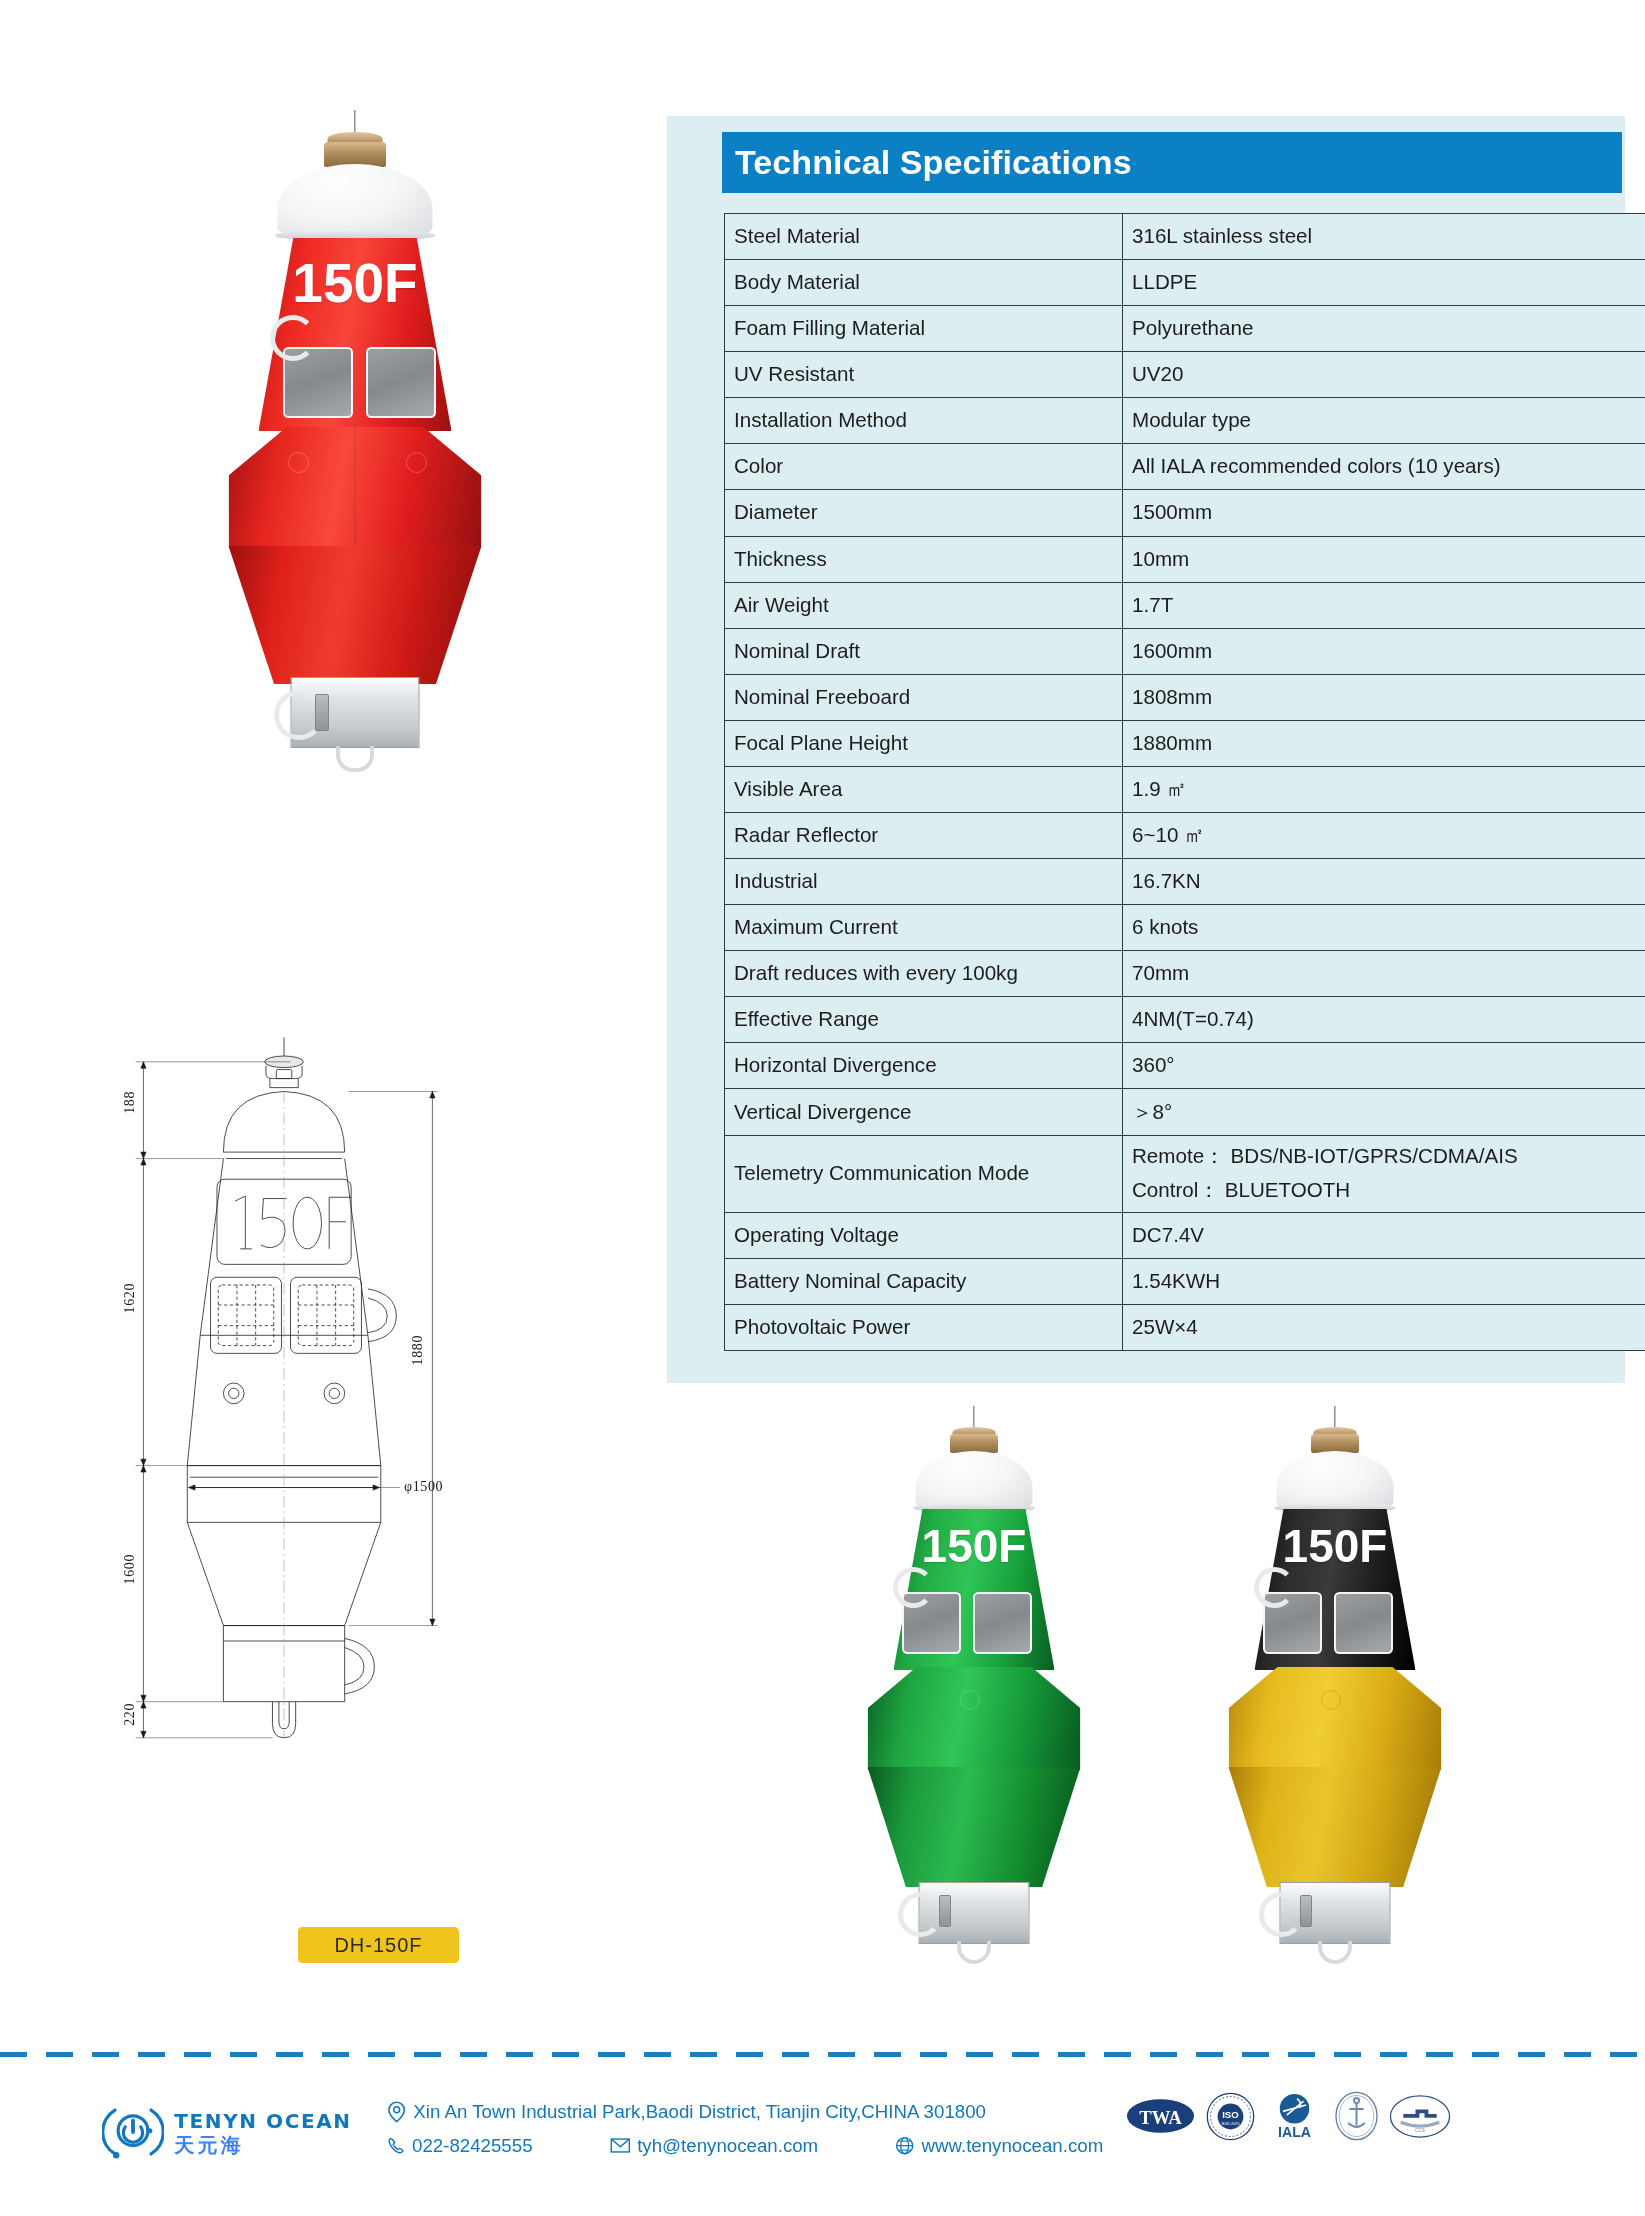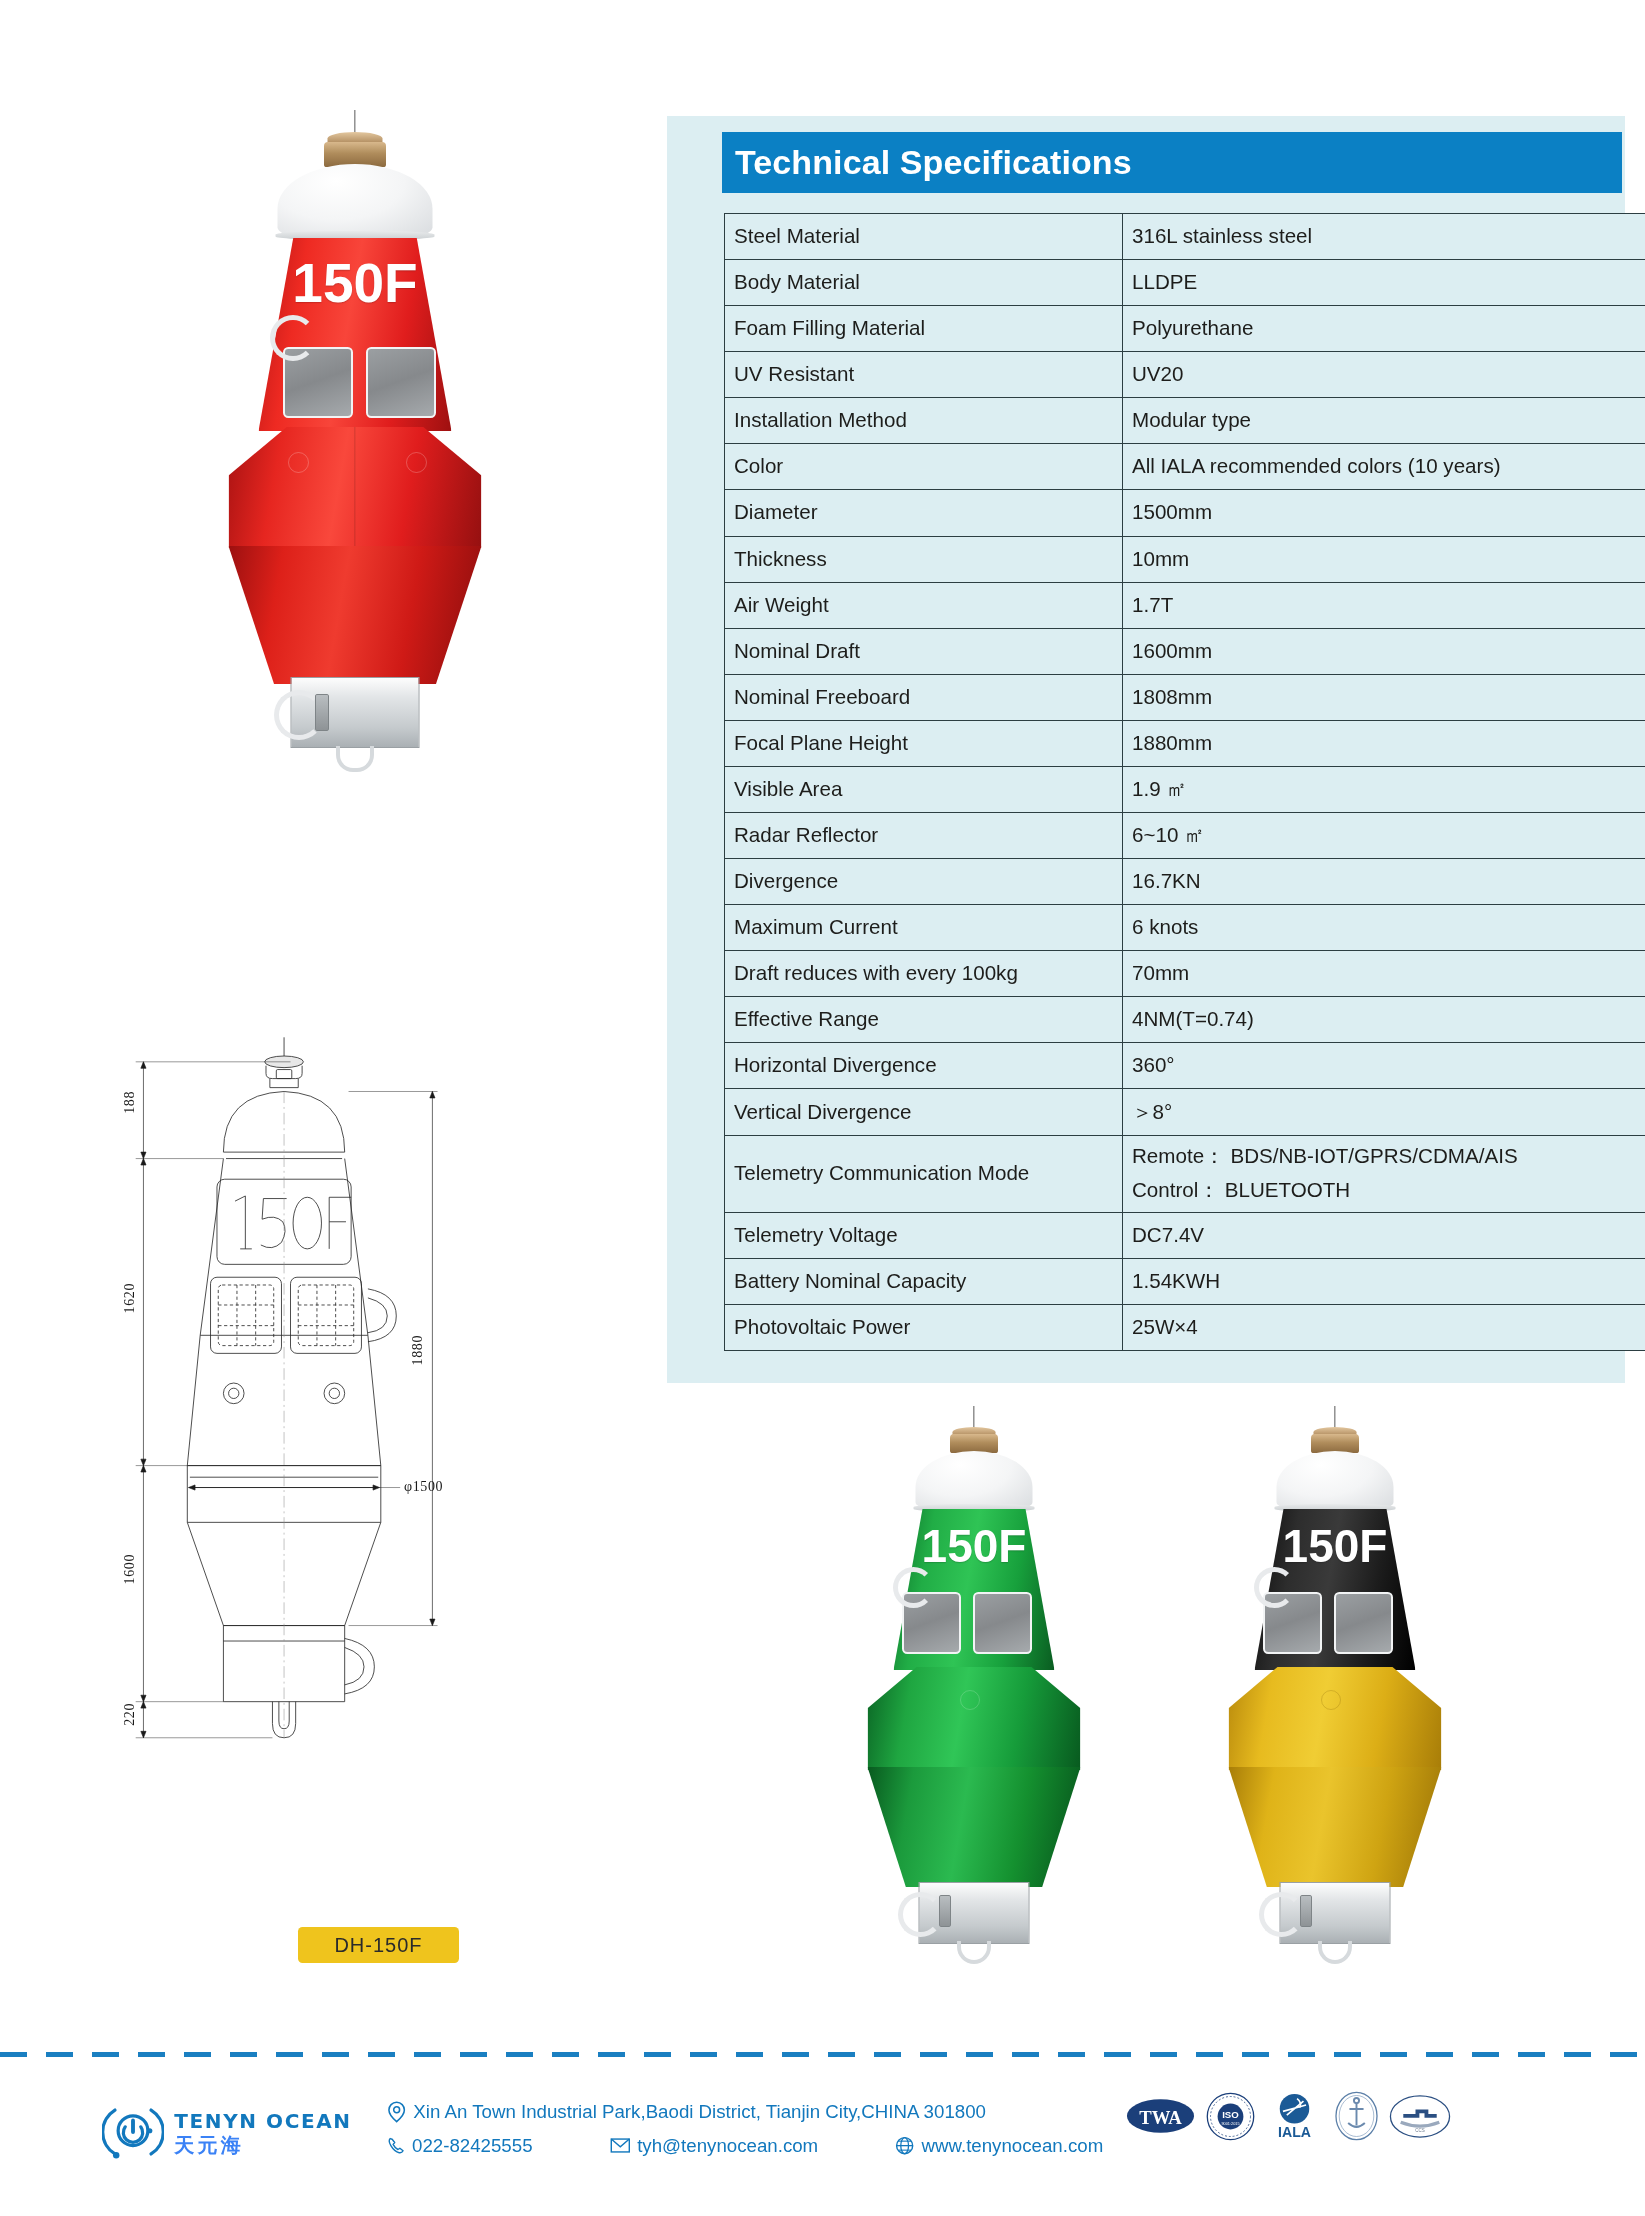--- a/index.html
+++ b/index.html
@@ -338,21 +338,21 @@
       </tr>
     <tr>
         <td class="k">Visible Area</td>
         <td class="v">1.9 ㎡</td>
       </tr>
     <tr>
         <td class="k">Radar Reflector</td>
         <td class="v">6~10 ㎡</td>
       </tr>
     <tr>
-        <td class="k">Divergence</td>
+        <td class="k">Industrial</td>
         <td class="v">16.7KN</td>
       </tr>
     <tr>
         <td class="k">Maximum Current</td>
         <td class="v">6 knots</td>
       </tr>
     <tr>
         <td class="k">Draft reduces with every 100kg</td>
         <td class="v">70mm</td>
       </tr>
@@ -369,21 +369,21 @@
         <td class="v">＞8°</td>
       </tr>
     <tr class="tall">
       <td class="k">Telemetry Communication Mode</td>
       <td class="v">
         <span class="val-line">Remote： BDS/NB-IOT/GPRS/CDMA/AIS</span>
         <span class="val-line">Control： BLUETOOTH</span>
       </td>
     </tr>
     <tr>
-        <td class="k">Telemetry Voltage</td>
+        <td class="k">Operating Voltage</td>
         <td class="v">DC7.4V</td>
       </tr>
     <tr>
         <td class="k">Battery Nominal Capacity</td>
         <td class="v">1.54KWH</td>
       </tr>
     <tr>
         <td class="k">Photovoltaic Power</td>
         <td class="v">25W×4</td>
       </tr>

